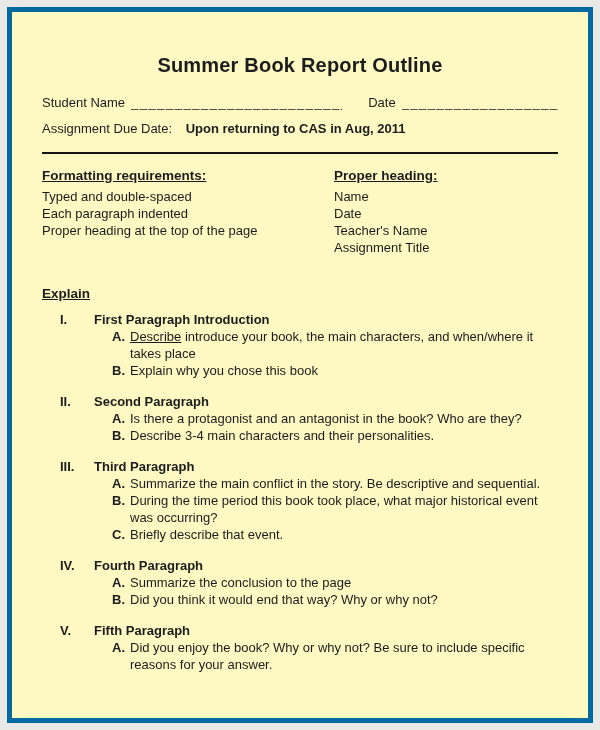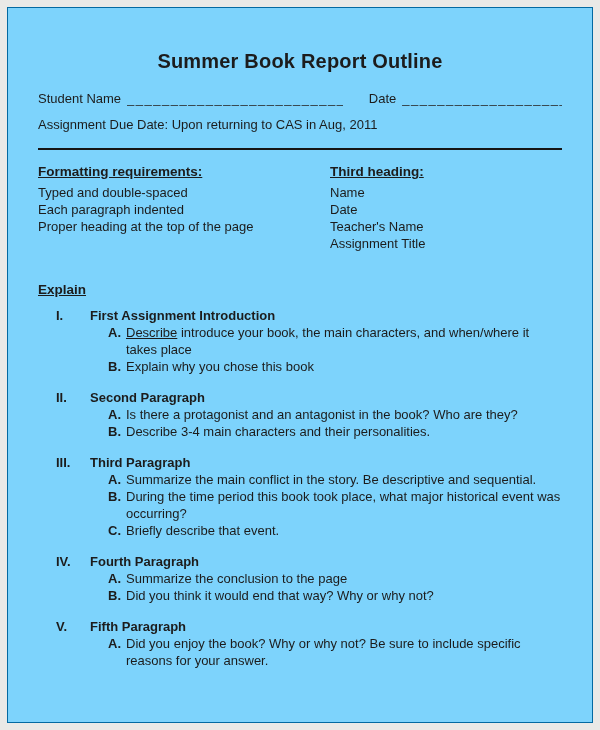--- a/index.html
+++ b/index.html
@@ -6,22 +6,22 @@
   html, body { width: 600px; height: 730px; }
   body {
     background: #e9e9e7;
     font-family: "Liberation Sans", sans-serif;
     color: #1c1c1c;
   }
   .page {
     width: 586px;
     height: 716px;
     margin: 7px auto;
-    background: #7dd3fc;
-    border: 1px solid #0369a1;
+    background: #fef9c3;
+    border: 5px solid #0369a1;
     padding: 42px 30px 30px 30px;
     overflow: hidden;
   }
   .doc-title {
     text-align: center;
     font-size: 20px;
     font-weight: bold;
     letter-spacing: 0.2px;
     margin-bottom: 18px;
   }
@@ -34,21 +34,21 @@
   .hline {
     overflow: hidden;
     white-space: nowrap;
     letter-spacing: 1.5px;
     color: #2a2a2a;
   }
   .hline.student { flex: 1.35; margin-left: 6px; }
   .date-label { margin-left: 26px; }
   .hline.date { flex: 1; margin-left: 6px; }
   .due-row { font-size: 13px; margin-bottom: 16px; }
-  .due-value { font-weight: normal; }
+  .due-value { font-weight: bold; margin-left: 10px; }
   .rule {
     border: none;
     height: 2px;
     background: #151515;
     margin: 0 0 13px 0;
   }
   .two-col { display: flex; font-size: 13px; line-height: 17px; }
   .col-left { width: 292px; flex-shrink: 0; }
   .col-right { flex: 1; }
   .col-heading {
@@ -97,36 +97,36 @@
   <hr class="rule">
 
   <div class="two-col">
     <div class="col-left">
       <div class="col-heading">Formatting requirements:</div>
       <div class="col-item">Typed and double-spaced</div>
       <div class="col-item">Each paragraph indented</div>
       <div class="col-item">Proper heading at the top of the page</div>
     </div>
     <div class="col-right">
-      <div class="col-heading">Third heading:</div>
+      <div class="col-heading">Proper heading:</div>
       <div class="col-item">Name</div>
       <div class="col-item">Date</div>
       <div class="col-item">Teacher's Name</div>
       <div class="col-item">Assignment Title</div>
     </div>
   </div>
 
   <div class="outline-heading">Explain</div>
 
   <div>
 
     <div class="section">
       <div class="title-line">
         <span class="num">I.</span>
-        <span class="stitle">First Assignment Introduction</span>
+        <span class="stitle">First Paragraph Introduction</span>
       </div>
       <div class="item">
         <span class="letter">A.</span>
         <span class="itext"><span class="u">Describe</span><span> introduce your book, the main characters, and when/where it takes place</span></span>
       </div>
       <div class="item">
         <span class="letter">B.</span>
         <span class="itext">Explain why you chose this book</span>
       </div>
     </div>

